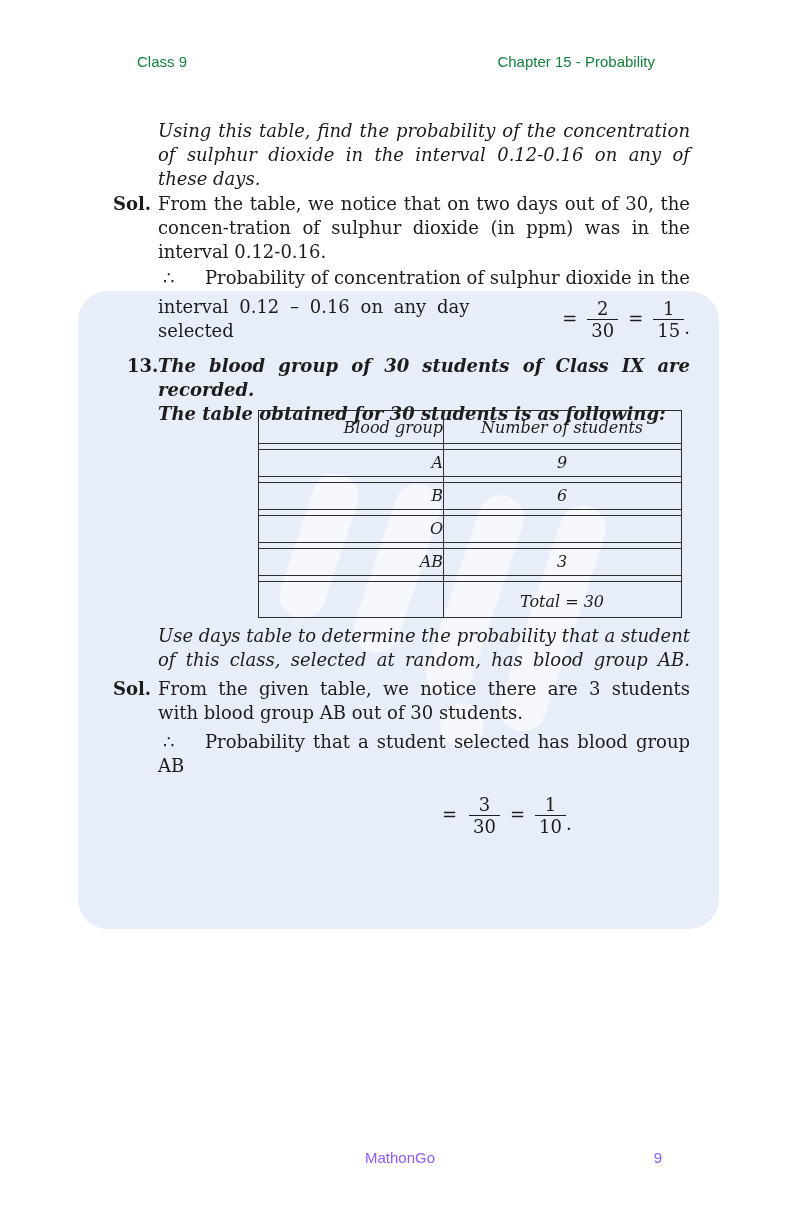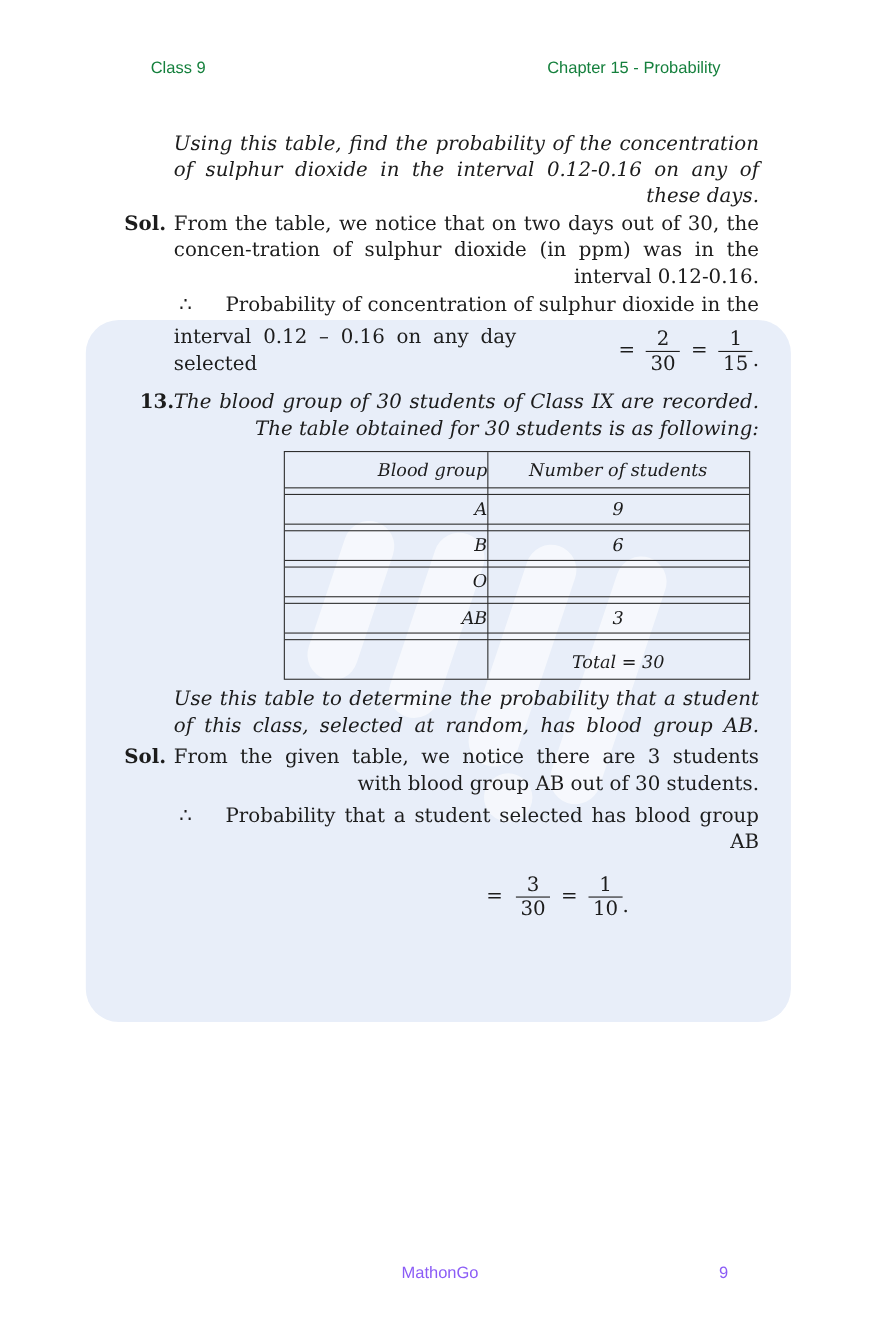--- a/index.html
+++ b/index.html
@@ -27,21 +27,21 @@
     background:rgba(255,255,255,0.6);transform:rotate(18.5deg);
   }
   .wm-blob{
     position:absolute;border-radius:50%;background:rgba(255,255,255,0.55);
   }
 
   
   .blk{position:absolute;z-index:2;font-size:18px;line-height:24px;}
   .it{font-style:italic;}
   .jl{text-align:justify;text-align-last:justify;}
-  .line{min-height:24px;text-align:right;}
+  .line{min-height:24px;}
 
   .sol-label{position:absolute;z-index:2;font-size:18px;line-height:24px;font-weight:bold;}
   .qnum{position:absolute;z-index:2;font-size:18px;line-height:24px;font-weight:bold;}
 
   
   .thr{display:flex;}
   .thr .sym{width:42px;flex:0 0 42px;}
   .thr .txt{flex:1;}
 
   
@@ -110,21 +110,21 @@
   </span>
   <span class="eq-gap">=</span>
   <span class="frac">
     <span class="num">1</span>
     <span class="den">15</span>
   </span>
   <span class="eq-dot">.</span>
 </div>
 
 <div class="qnum" style="left:127px;top:354px;">13.</div>
-<div class="blk it" style="left:158px;top:354px;width:532px;">
+<div class="blk it" style="left:158px;top:354px;width:532px;font-weight:bold;">
   <div class="line jl">The blood group of 30 students of Class IX are recorded.</div>
   <div class="line">The table obtained for 30 students is as following:</div>
 </div>
 
 <div class="qtable">
   <div class="vline"></div>
   <div class="trow thead">
     <div class="c1">Blood group</div>
     <div class="c2">Number of students</div>
   </div>
@@ -143,21 +143,21 @@
     <div class="c1">AB</div>
     <div class="c2">3</div>
   </div>
   <div class="trow ttotal">
     <div class="c1"></div>
     <div class="c2">Total = 30</div>
   </div>
 </div>
 
 <div class="blk it" style="left:158px;top:624px;width:532px;">
-  <div class="line jl">Use this table to determine the probability that a student</div>
+  <div class="line jl">Use days table to determine the probability that a student</div>
   <div class="line jl">of this class, selected at random, has blood group AB.</div>
 </div>
 
 <div class="sol-label" style="left:113px;top:677px;">Sol.</div>
 <div class="blk" style="left:158px;top:677px;width:532px;">
   <div class="line jl">From the given table, we notice there are 3 students</div>
   <div class="line">with blood group AB out of 30 students.</div>
 </div>
 
 <div class="blk" style="left:163px;top:730px;width:527px;">

